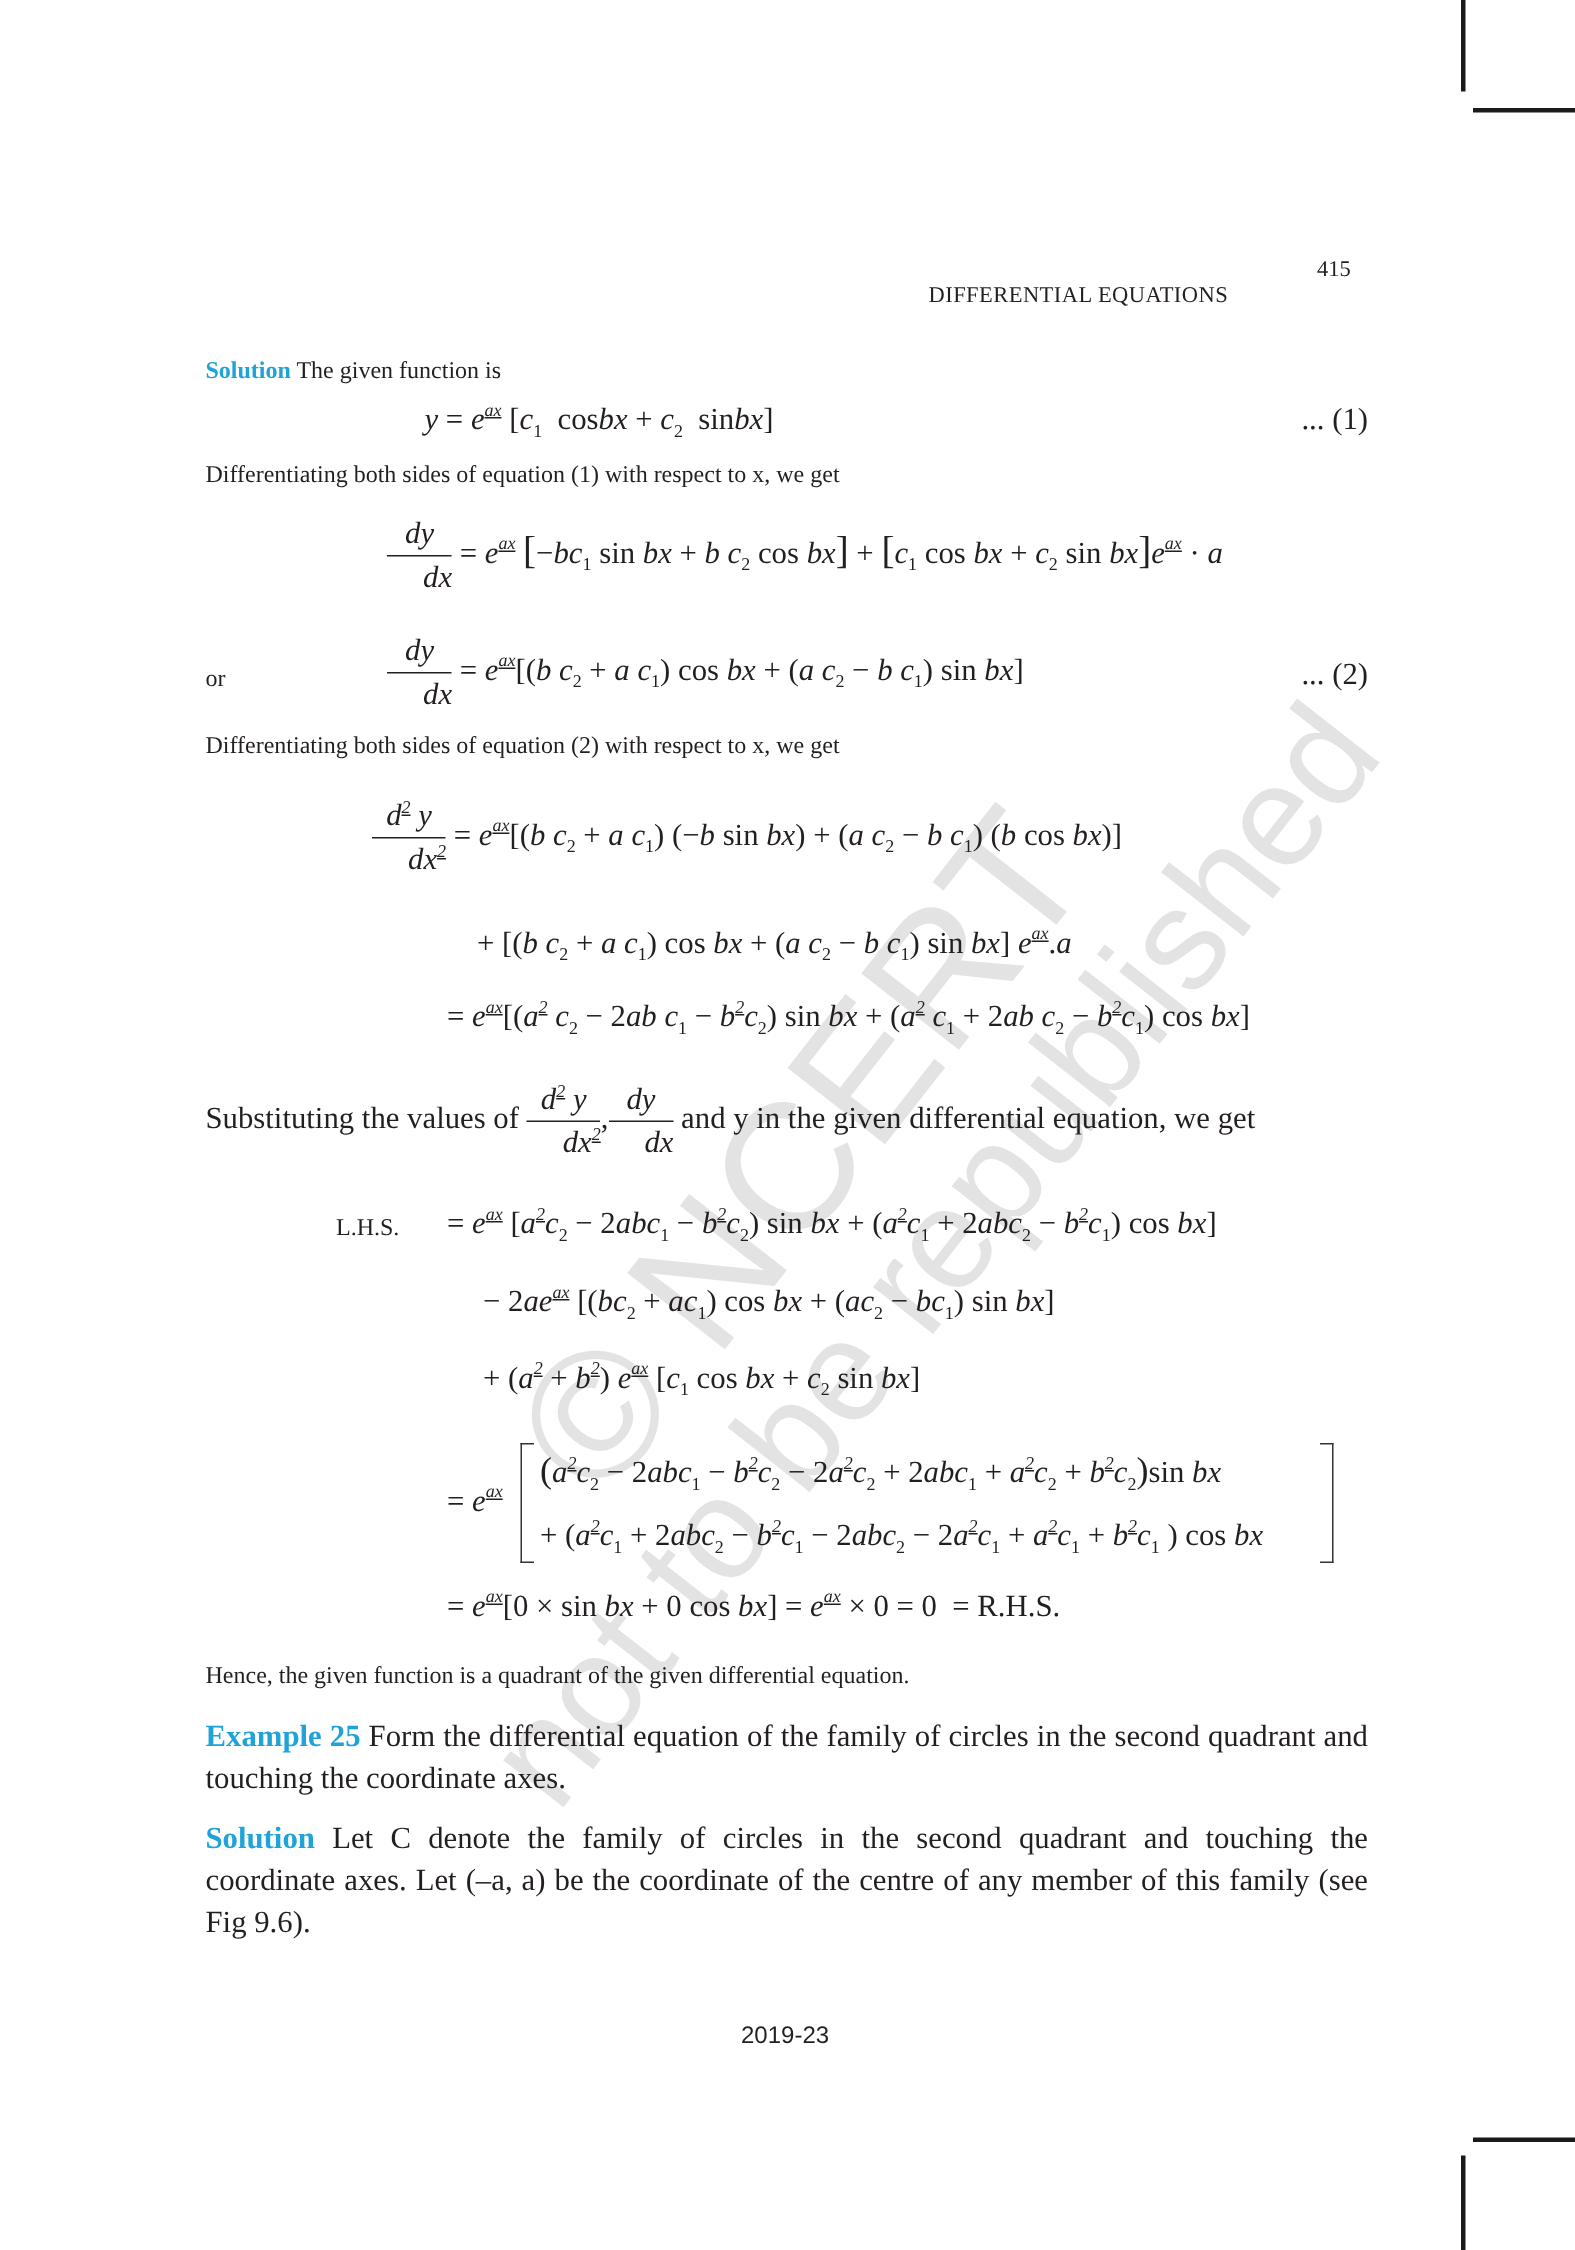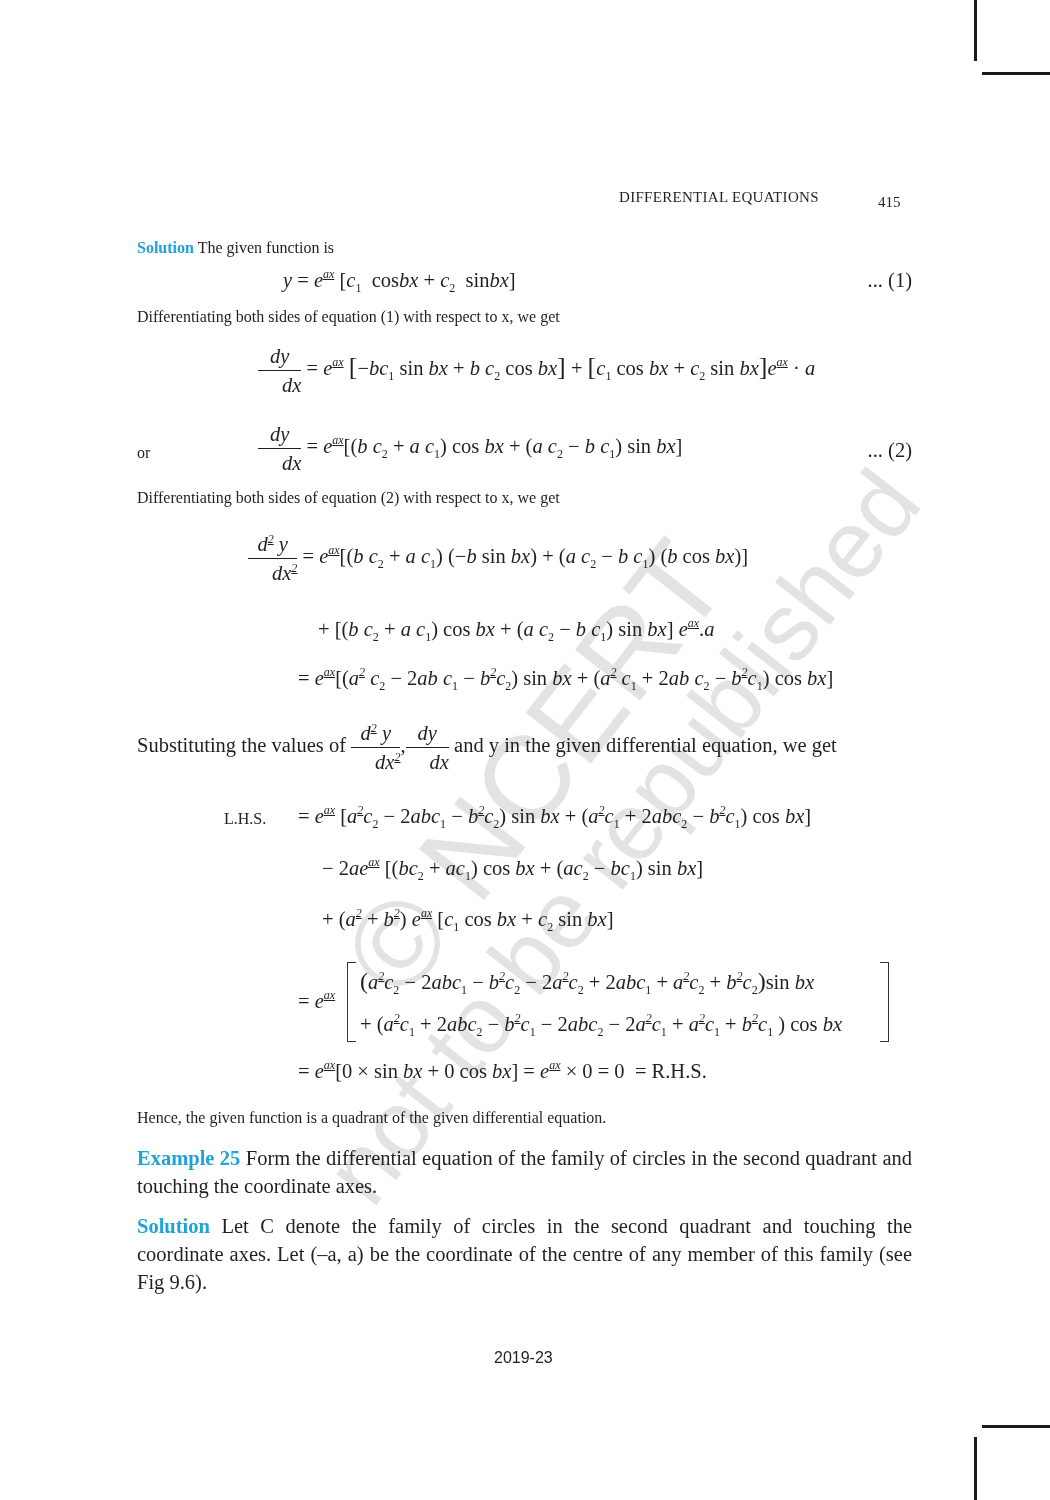--- a/index.html
+++ b/index.html
@@ -43,21 +43,21 @@
 <div class="crop" style="left:974px; top:1437px; width:3px; height:63px;"></div>
 
 <div class="watermark">
   <span class="wm1">© NCERT</span>
   <span class="wm2">not to be republished</span>
 </div>
 
 <div class="content">
 
   <div class="abs header-title" style="left:607px; top:189px;margin-left:12px;">DIFFERENTIAL EQUATIONS</div>
-  <div class="abs page-num" style="left:878px; top:194px;">415</div>
+  <div class="abs page-num" style="left:878px; top:172px;">415</div>
 
   <div class="abs text" style="left:137px; top:234px;">
     <span class="accent">Solution</span><span> The given function is</span>
   </div>
 
   <div class="abs math" style="left:283px; top:269px;">
     <i>y</i> = <i>e</i><sup>ax</sup> [<i>c</i><sub>1</sub>&nbsp; cos<i>bx</i> + <i>c</i><sub>2</sub>&nbsp; sin<i>bx</i>]
   </div>
   <div class="eqno" style="top:269px;">... (1)</div>
 

